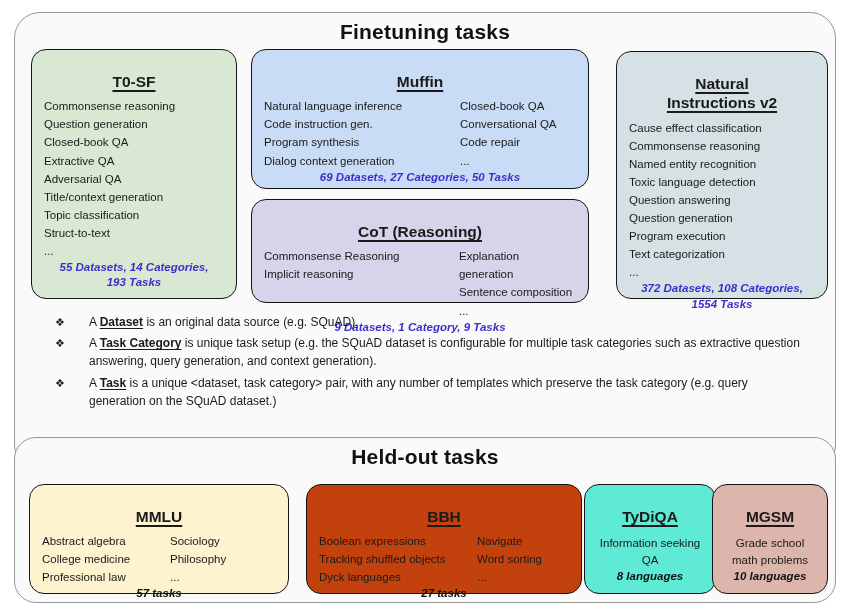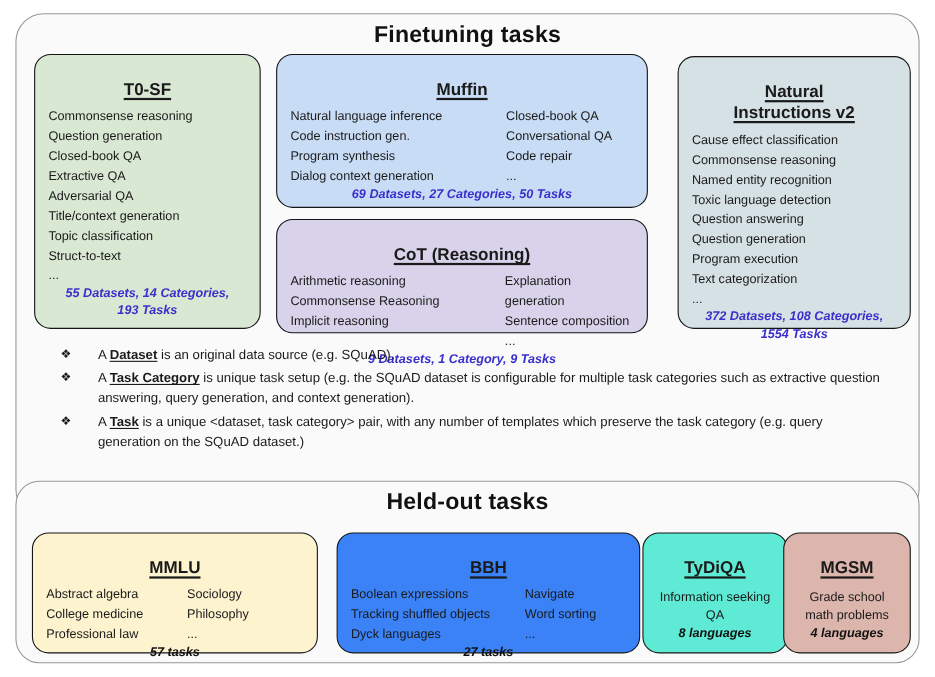--- a/index.html
+++ b/index.html
@@ -42,21 +42,21 @@
   #muffin-box .cols > .list:first-child{width:196px;}
   #cot-box .cols > .list:first-child{width:196px;}
   
   #definitions{position:absolute;left:30px;top:300px;width:760px;}
   .note{display:flex;font-size:12px;line-height:1.52;margin-bottom:3px;}
   .note .glyph{width:16px;margin-left:10px;margin-right:18px;flex:none;font-size:11px;padding-top:1px;}
   .note .txt{flex:1;}
   .term{font-weight:bold;text-decoration:underline;text-underline-offset:2px;}
   
   #mmlu-box{background:#fdf3cf;left:14px;top:46px;width:260px;height:110px;}
-  #bbh-box{background:#3b82f6;left:291px;top:46px;width:276px;height:110px;}
+  #bbh-box{background:#c2410c;left:291px;top:46px;width:276px;height:110px;}
   #tydiqa-box{background:#5eead4;left:569px;top:46px;width:132px;height:110px;}
   #mgsm-box{background:#dcb5ac;left:697px;top:46px;width:116px;height:110px;}
   #mmlu-box .cols > .list:first-child{width:128px;}
   #bbh-box .cols > .list:first-child{width:158px;}
   .desc{font-size:11.5px;line-height:1.45;text-align:center;margin-top:3px;}
 </style>
 </head>
 <body>
 
 <div class="panel" id="finetuning-panel">
@@ -94,21 +94,20 @@
         <div>...</div>
       </div>
     </div>
     <div class="stats">69 Datasets, 27 Categories, 50 Tasks</div>
   </div>
 
   <div class="task-box" id="cot-box">
     <div class="box-title"><span class="u">CoT (Reasoning)</span></div>
     <div class="cols">
       <div class="list">
-        <div>Arithmetic reasoning</div>
         <div>Commonsense Reasoning</div>
         <div>Implicit reasoning</div>
       </div>
       <div class="list">
         <div>Explanation generation</div>
         <div>Sentence composition</div>
         <div>...</div>
       </div>
     </div>
     <div class="stats">9 Datasets, 1 Category, 9 Tasks</div>
@@ -188,15 +187,15 @@
 
   <div class="task-box" id="tydiqa-box">
     <div class="box-title"><span class="u">TyDiQA</span></div>
     <div class="desc">Information seeking QA</div>
     <div class="stats-dark">8 languages</div>
   </div>
 
   <div class="task-box" id="mgsm-box">
     <div class="box-title"><span class="u">MGSM</span></div>
     <div class="desc">Grade school math problems</div>
-    <div class="stats-dark">4 languages</div>
+    <div class="stats-dark">10 languages</div>
   </div>
 </div>
 
 </body></html>

